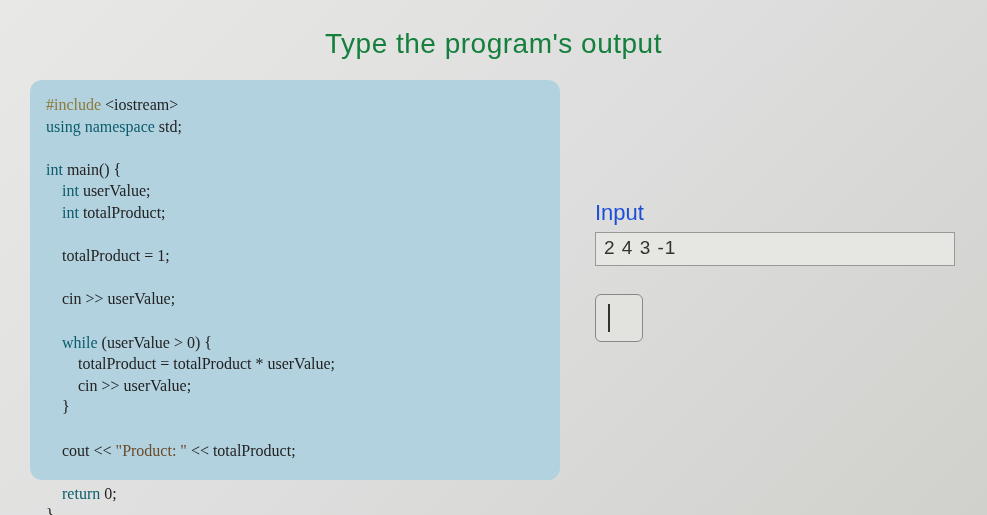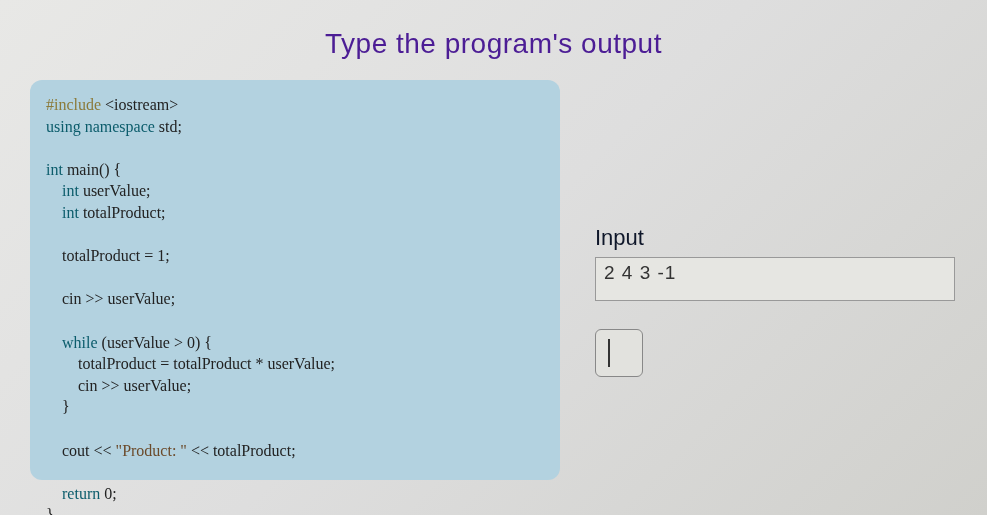--- a/index.html
+++ b/index.html
@@ -16,21 +16,21 @@
       overflow: hidden;
     }
     .title {
       position: absolute;
       top: 28px;
       left: 0;
       width: 100%;
       text-align: center;
       font-size: 28px;
       font-weight: 300;
-      color: #4c1d95;
+      color: #15803d;
       letter-spacing: 0.5px;
     }
     .code-block {
       position: absolute;
       top: 80px;
       left: 30px;
       width: 530px;
       height: 400px;
       background: #b3d2e0;
       padding: 14px 16px;
@@ -46,27 +46,26 @@
     .str { color: #6b4a2a; }
     .right-panel {
       position: absolute;
       top: 200px;
       left: 595px;
       width: 370px;
     }
     .label {
       font-size: 22px;
       font-weight: 300;
-      color: #0f172a;
+      color: #1d4ed8;
       margin-bottom: 6px;
-      margin-top: 25px;
     }
     .input-box {
       width: 360px;
-      height: 44px;
+      height: 34px;
       border: 1px solid #999;
       background: #e6e6e2;
       font-size: 19px;
       color: #333;
       padding: 4px 8px;
       margin-bottom: 28px;
       font-family: Arial, sans-serif;
       letter-spacing: 1px;
     }
     .output-box {

